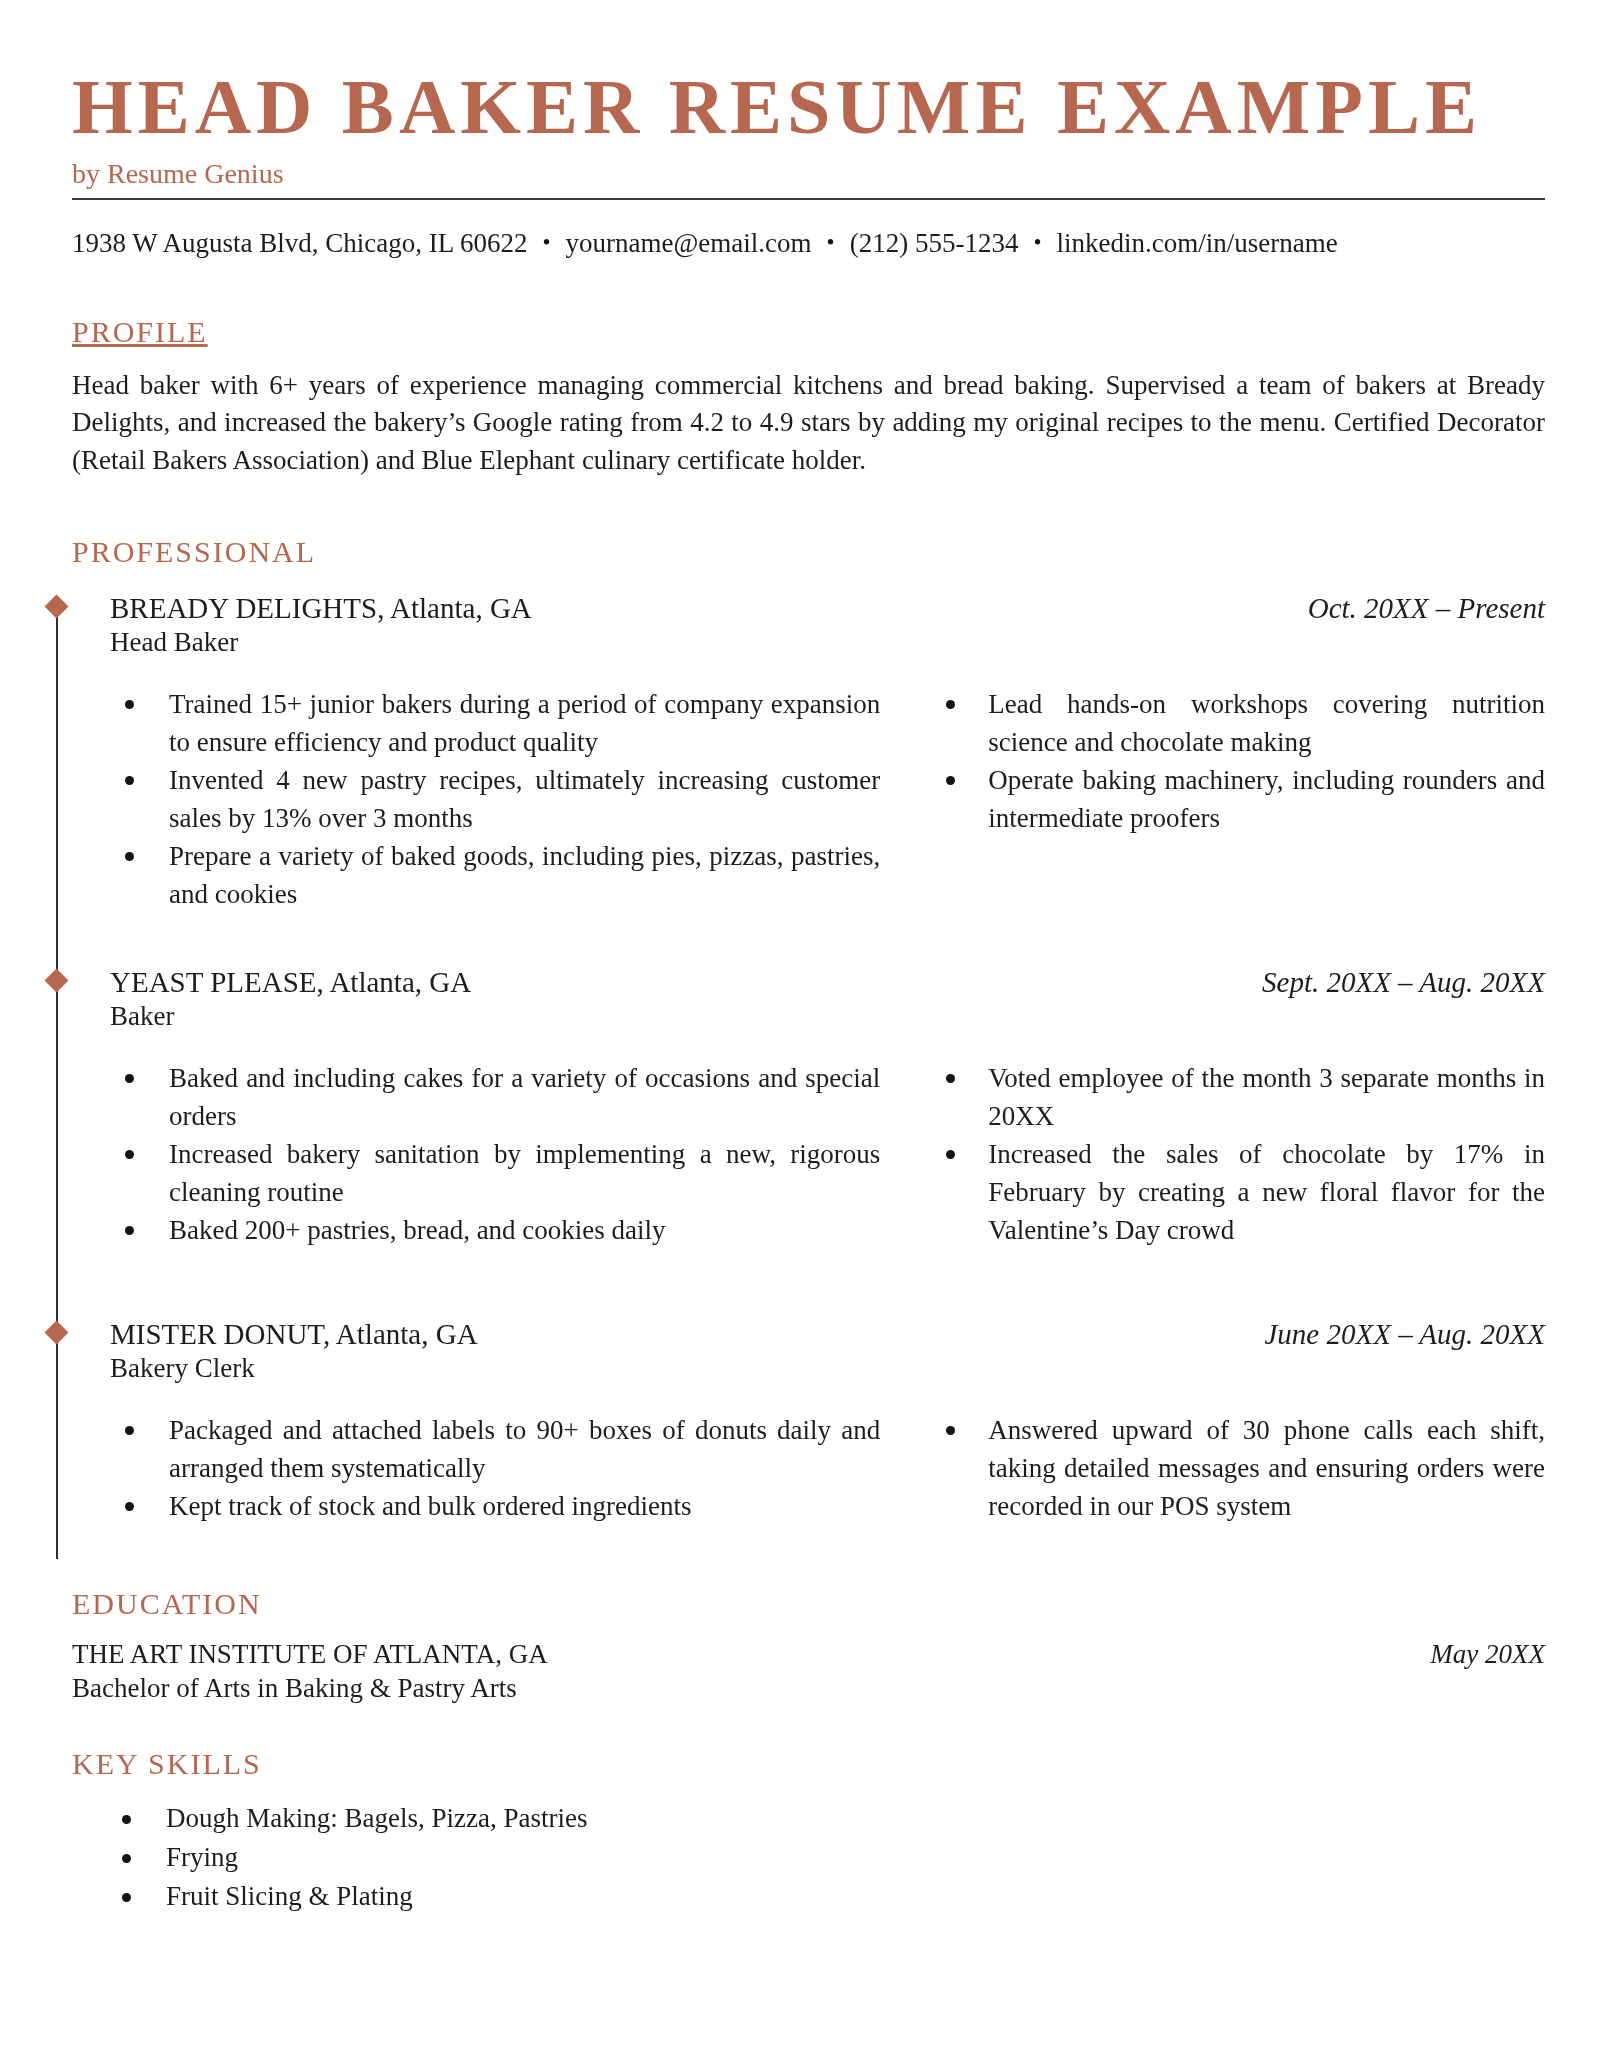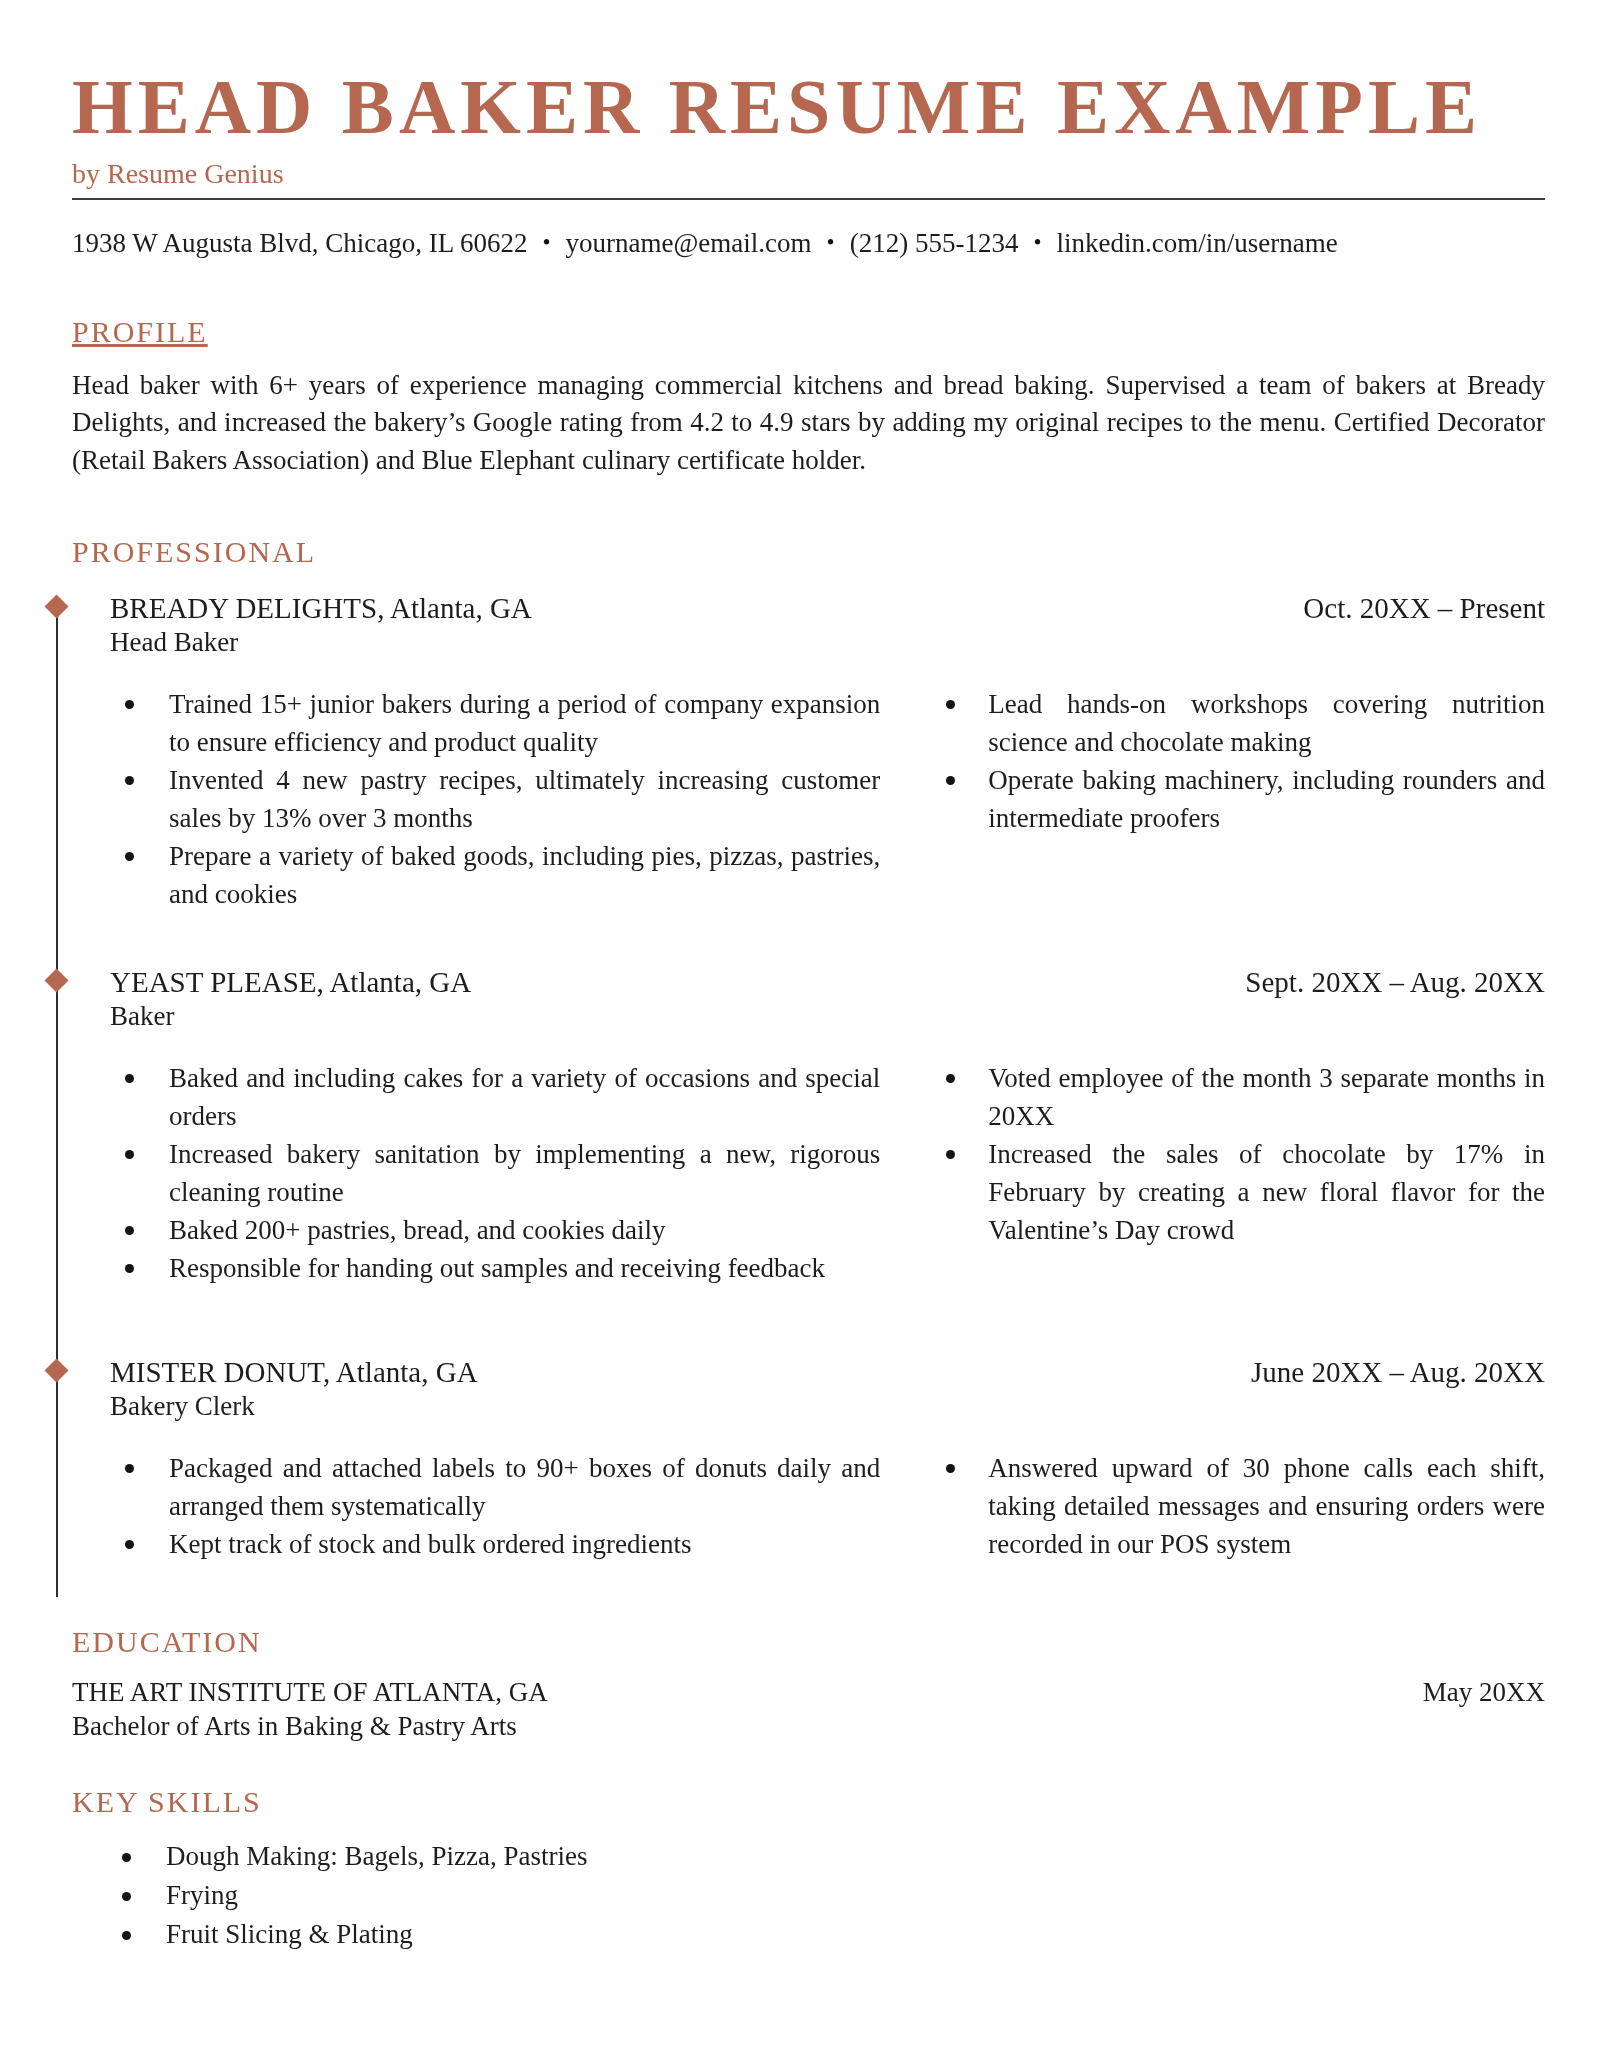--- a/index.html
+++ b/index.html
@@ -34,21 +34,21 @@
   .jobs { position: relative; margin-top: 22px; padding-bottom: 34px; }
   .rail { position: absolute; left: -16px; top: 16px; bottom: 0; width: 2px; background: #2f2f2f; }
   .job { position: relative; padding-left: 38px; }
   .job-2 { margin-top: 52px; }
   .job-3 { margin-top: 68px; }
   .diamond {
     position: absolute; left: -24px; top: 7px; width: 17px; height: 17px;
     background: var(--accent); transform: rotate(45deg);
   }
   .job-head { display: flex; justify-content: space-between; font-size: 29px; line-height: 34px; }
-  .job-dates { white-space: nowrap; }
+  .job-dates { font-style: italic; white-space: nowrap; }
   .job-title { font-size: 27px; line-height: 34px; }
 
   .cols { display: flex; margin-top: 26px; }
   .col-left { width: 772px; }
   .col-right { margin-left: 66px; width: 600px; }
 
   ul.blist { list-style: none; margin: 0; padding: 0 0 0 59px; }
   .blist li { position: relative; font-size: 27px; line-height: 38px; text-align: justify; }
   .blist li::before {
     content: ""; position: absolute; left: -44px; top: 15px;
@@ -121,21 +121,20 @@
         <span>YEAST PLEASE, Atlanta, GA</span>
         <span class="job-dates">Sept. 20XX – Aug. 20XX</span>
       </div>
       <div class="job-title">Baker</div>
       <div class="cols">
         <div class="col-left">
           <ul class="blist">
             <li>Baked and including cakes for a variety of occasions and special orders</li>
             <li>Increased bakery sanitation by implementing a new, rigorous cleaning routine</li>
             <li>Baked 200+ pastries, bread, and cookies daily</li>
-            <li>Responsible for handing out samples and receiving feedback</li>
           </ul>
         </div>
         <div class="col-right">
           <ul class="blist">
             <li>Voted employee of the month 3 separate months in 20XX</li>
             <li>Increased the sales of chocolate by 17% in February by creating a new floral flavor for the Valentine’s Day crowd</li>
           </ul>
         </div>
       </div>
     </div>

